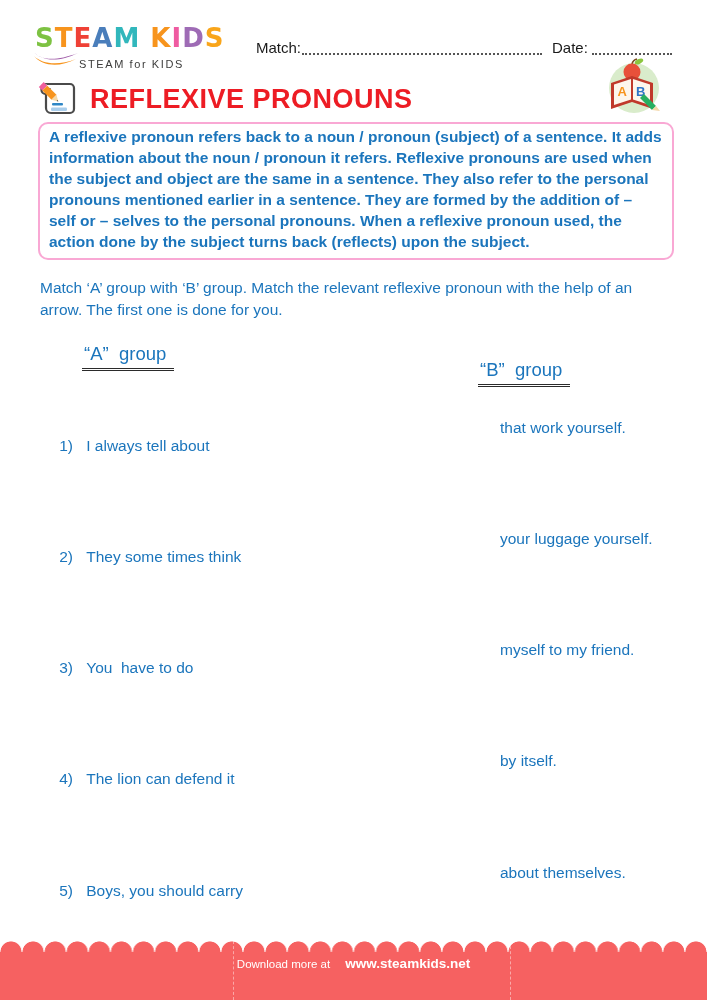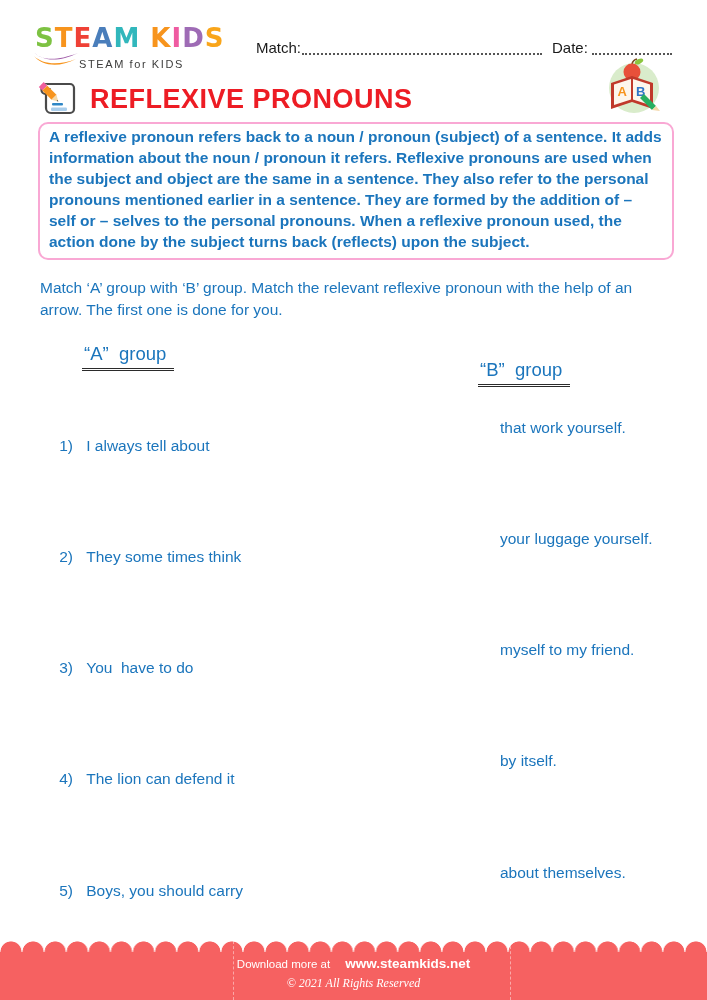--- a/index.html
+++ b/index.html
@@ -138,16 +138,15 @@
 
   <div class="footer">
     <div class="scallops"></div>
     <div class="band"></div>
     <div class="fold" style="left:233px;"></div>
     <div class="fold" style="left:510px;"></div>
     <div class="f-line1">
       <span>Download more at</span>
       <span class="url">www.steamkids.net</span>
     </div>
-    <div class="f-line2">© 2021 All Rights Reserved</div>
   </div>
 
 </div>
 
 </body></html>

